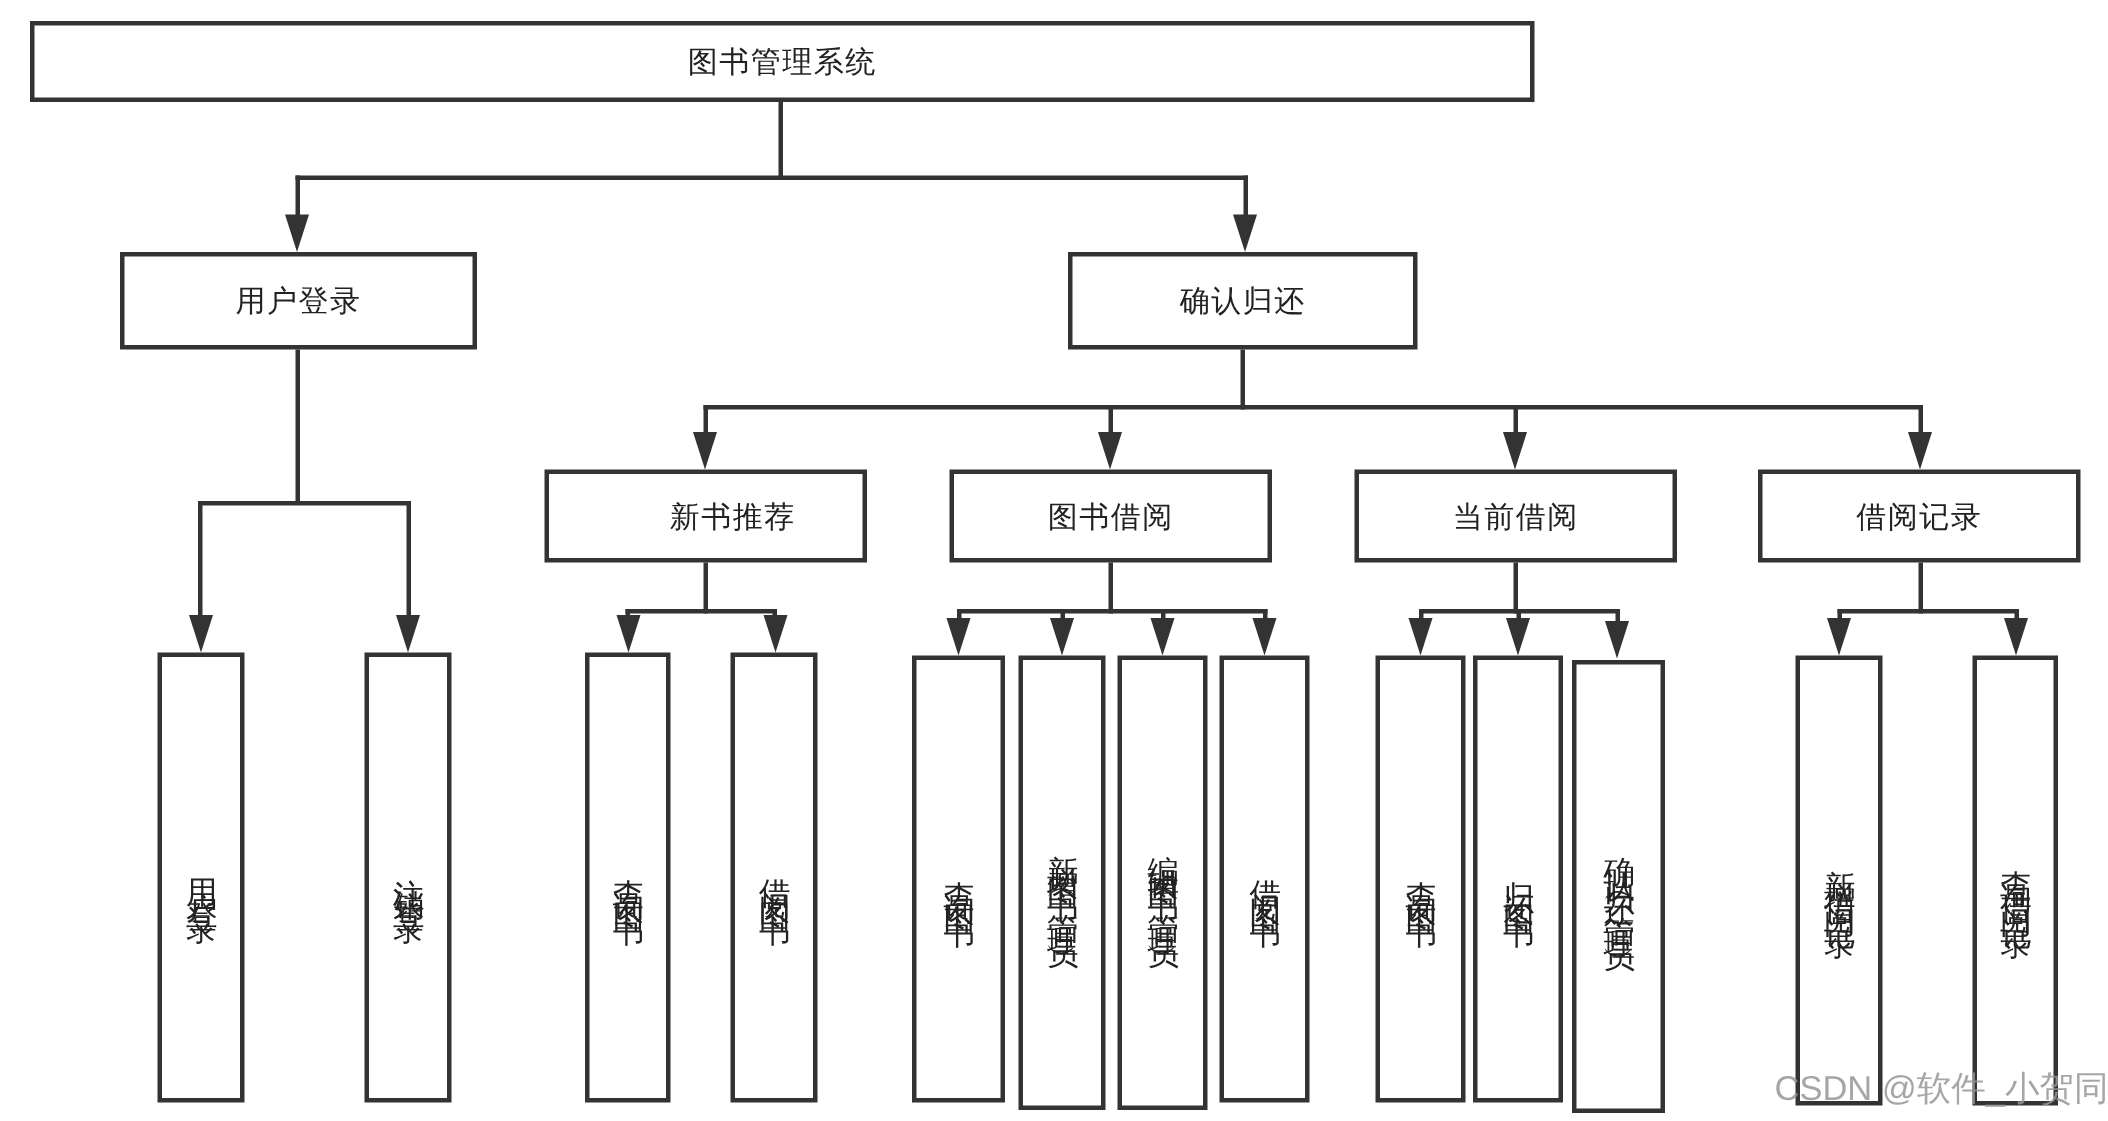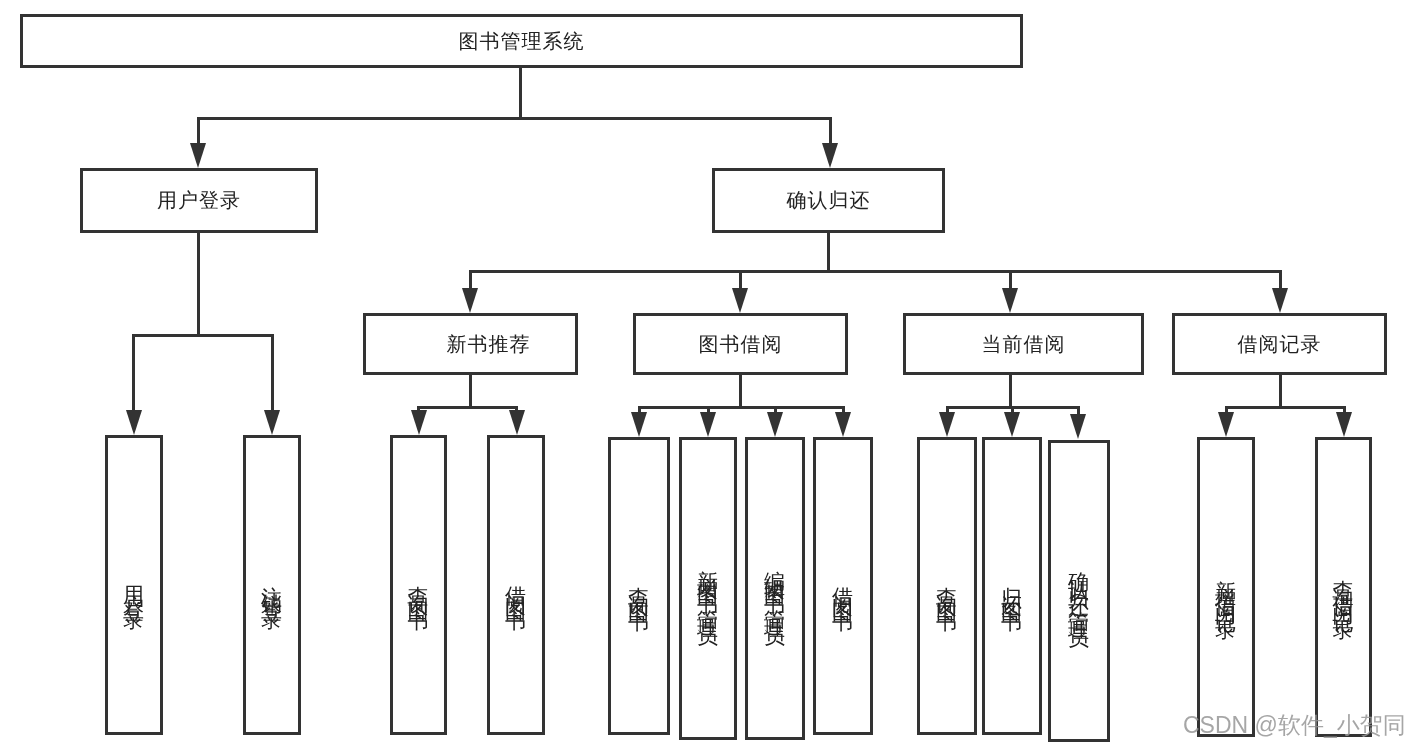--- a/index.html
+++ b/index.html
@@ -86,21 +86,21 @@
   <div class="arrow" style="left:1002px;top:288px;"></div>
   <div class="vline" style="left:1279px;top:270px;height:20px;"></div>
   <div class="arrow" style="left:1272px;top:288px;"></div>
 
   <div class="node h" style="left:363px;top:313px;width:215px;height:62px;padding-left:36px;">
     <span class="lbl">新书推荐</span>
   </div>
   <div class="node h" style="left:633px;top:313px;width:215px;height:62px;">
     <span class="lbl">图书借阅</span>
   </div>
-  <div class="node h" style="left:903px;top:313px;width:241px;height:62px;">
+  <div class="node h" style="left:903px;top:313px;width:215px;height:62px;">
     <span class="lbl">当前借阅</span>
   </div>
   <div class="node h" style="left:1172px;top:313px;width:215px;height:62px;">
     <span class="lbl">借阅记录</span>
   </div>
 
   <div class="vline" style="left:469px;top:375px;height:34px;"></div>
   <div class="hline" style="left:417px;top:406px;width:101px;"></div>
   <div class="vline" style="left:417px;top:406px;height:8px;"></div>
   <div class="arrow" style="left:411px;top:410px;"></div>

